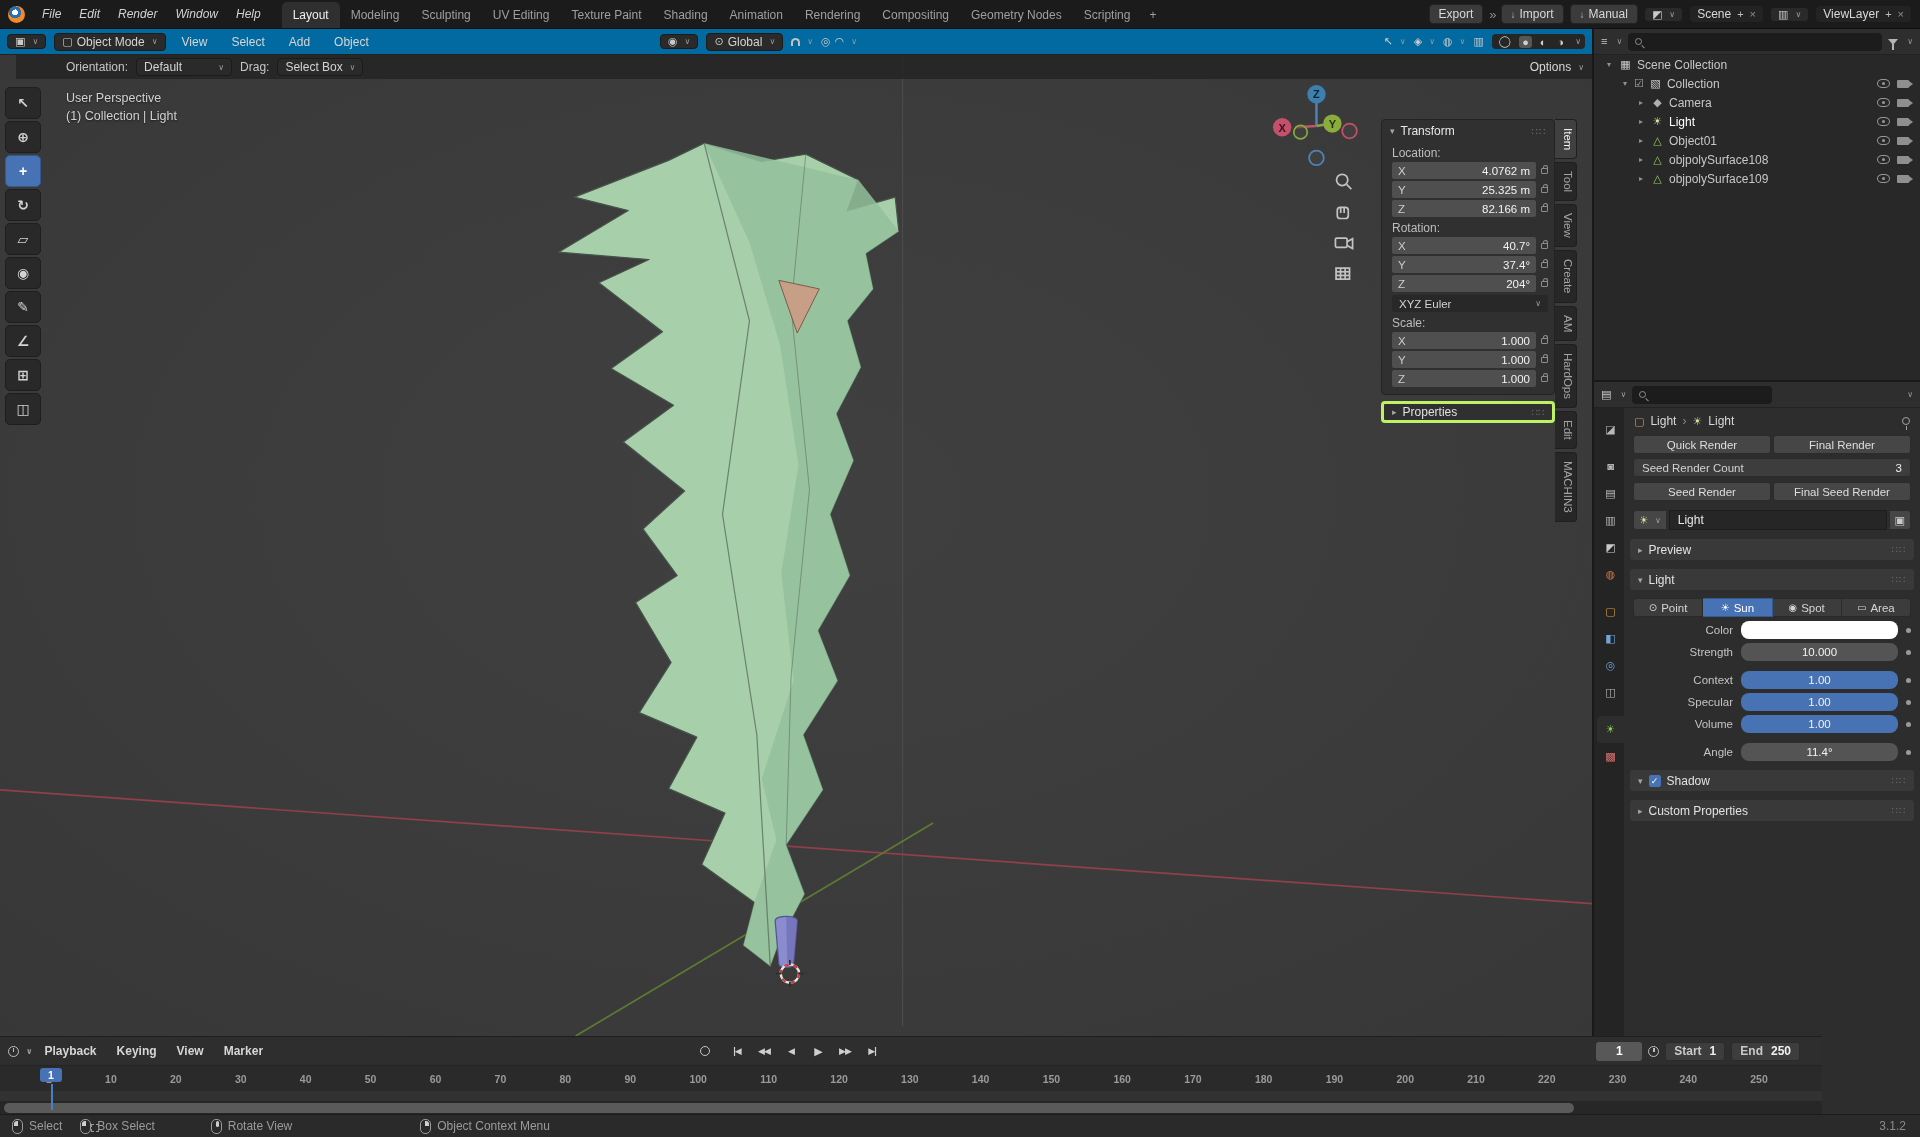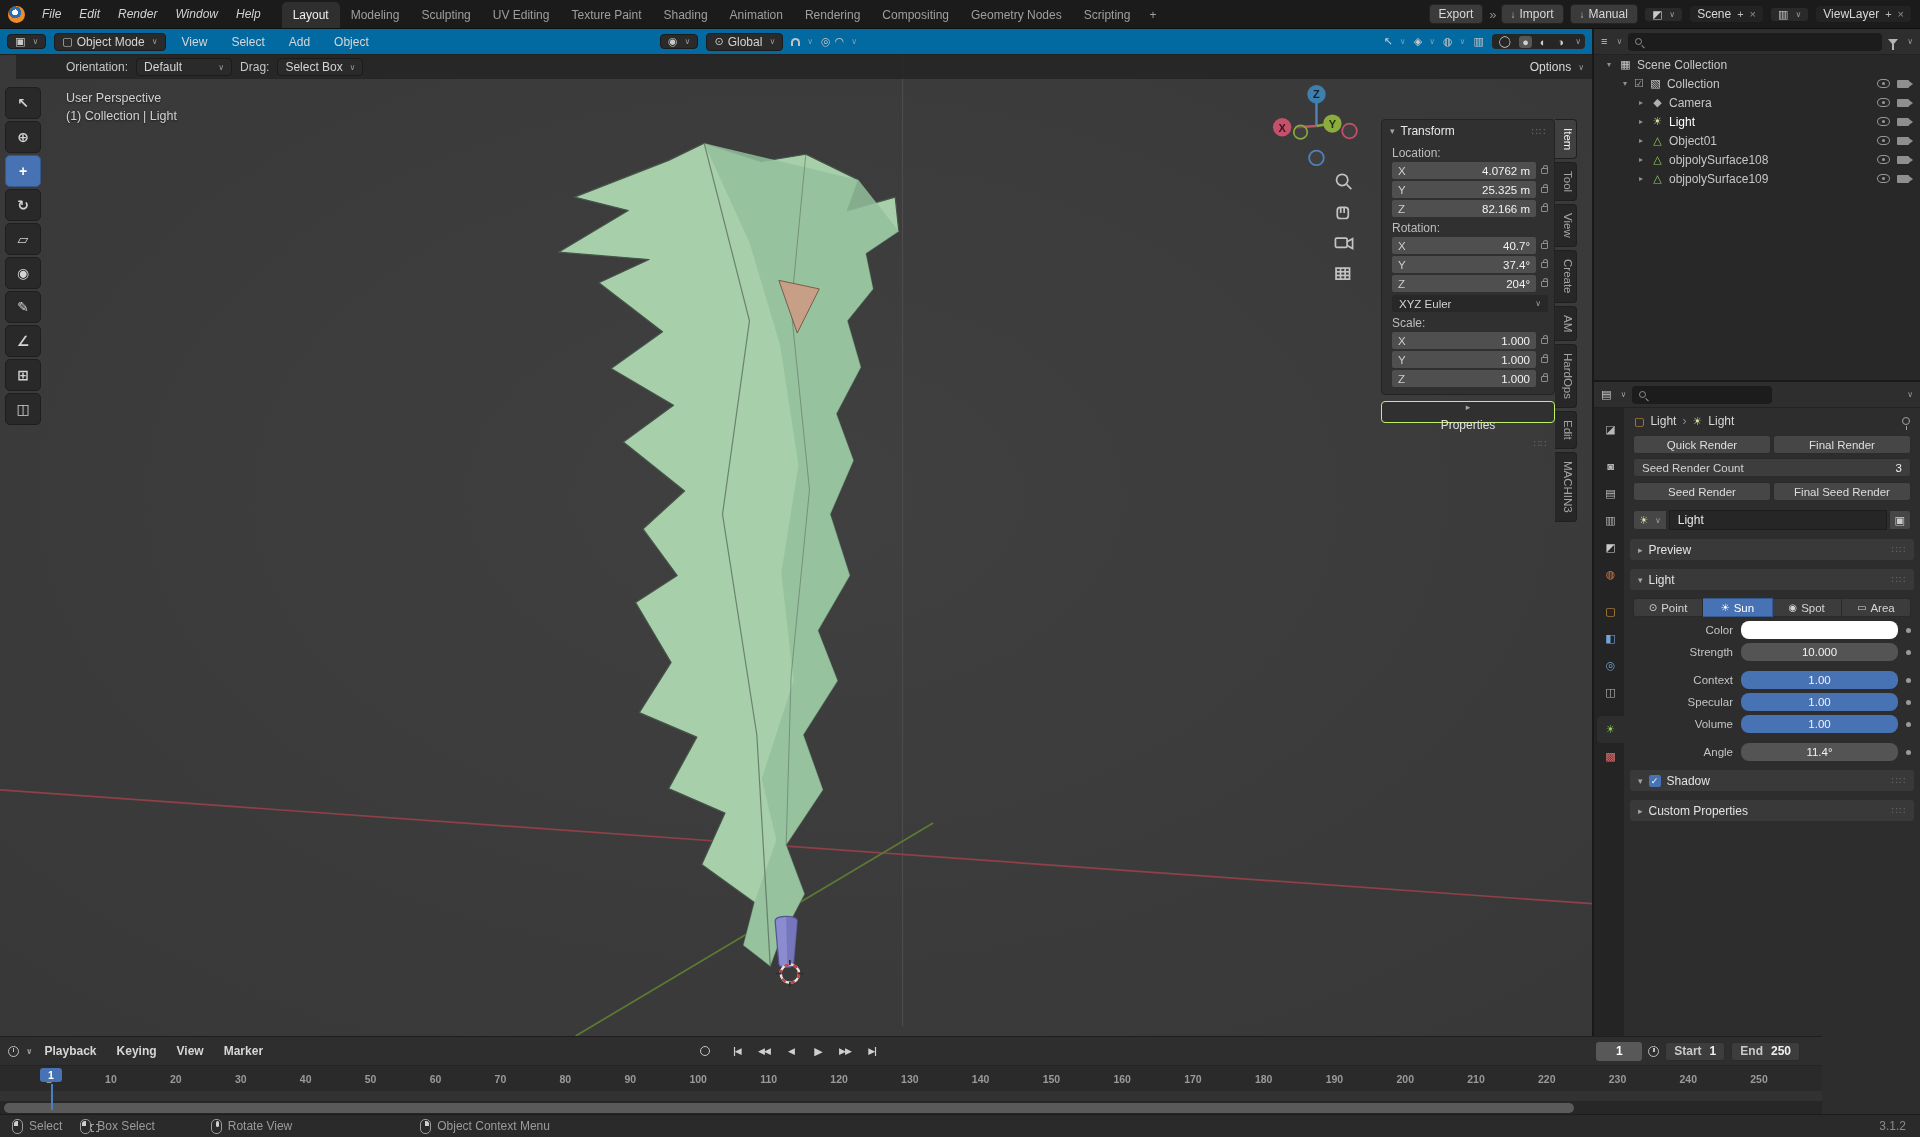--- a/index.html
+++ b/index.html
@@ -65,21 +65,21 @@
   .tri-r::before{content:"▸";}
   .np-cat{margin:4px 10px 2px;color:#bdbdbd;}
   .np-row{display:flex;align-items:center;gap:5px;margin:2px 6px 2px 10px;}
   .np-field{flex:1;height:17px;background:#4f4f4f;border-radius:2px;display:flex;align-items:center;padding:0 6px;font-size:11.5px;}
   .np-field .axis{color:#cdcdcd;}
   .np-field .val{margin-left:auto;color:#f2f2f2;}
   .i-lock{width:7px;height:6px;border:1px solid #8d8d8d;border-radius:1px;position:relative;display:inline-block;flex:none;}
   .i-lock::before{content:"";position:absolute;top:-4px;left:1px;width:3px;height:3px;border:1px solid #8d8d8d;border-bottom:none;border-radius:3px 3px 0 0;}
   .np-dd{margin:3px 6px 3px 10px;height:17px;background:#282828;border-radius:3px;display:flex;align-items:center;padding:0 7px;color:#d2d2d2;font-size:11.5px;}
   .np-dd .dd{margin-left:auto;}
-  .np-props{margin-top:6px;width:174px;background:rgba(48,48,48,.96);border:1px solid #bef264;border-radius:4px;height:22px;display:flex;align-items:center;gap:6px;padding:0 8px;color:#e0e0e0;flex-direction:column;}
+  .np-props{margin-top:6px;width:174px;background:rgba(48,48,48,.96);border:3px solid #bef264;border-radius:4px;height:22px;display:flex;align-items:center;gap:6px;padding:0 8px;color:#e0e0e0;}
   .np-tabs{position:absolute;left:174px;top:0;width:30px;display:flex;flex-direction:column;gap:3px;}
   .np-tab{writing-mode:vertical-rl;background:rgba(36,36,36,.85);color:#a4a4a4;padding:8px 2px;border:1px solid #1f1f1f;border-left:none;border-radius:0 4px 4px 0;font-size:11.5px;line-height:1.1;width:22px;text-align:center;}
   .np-tab.active{background:#404040;color:#f2f2f2;}
 
   
   #outliner{position:absolute;left:1592px;top:29px;width:328px;height:351px;background:#282828;border-left:2px solid #191919;}
   .panel-head{height:26px;background:#2e2e2e;display:flex;align-items:center;gap:6px;padding:0 7px;border-bottom:1px solid #222;}
   .search{flex:1;height:18px;background:#1c1c1c;border-radius:4px;display:flex;align-items:center;gap:5px;padding:0 7px;color:#9a9a9a;}
   .i-search{width:7px;height:7px;border:1.4px solid #8f8f8f;border-radius:50%;position:relative;display:inline-block;flex:none;}
   .i-search::after{content:"";position:absolute;left:6px;top:6px;width:4px;height:1.4px;background:#8f8f8f;transform:rotate(45deg);transform-origin:0 0;}

